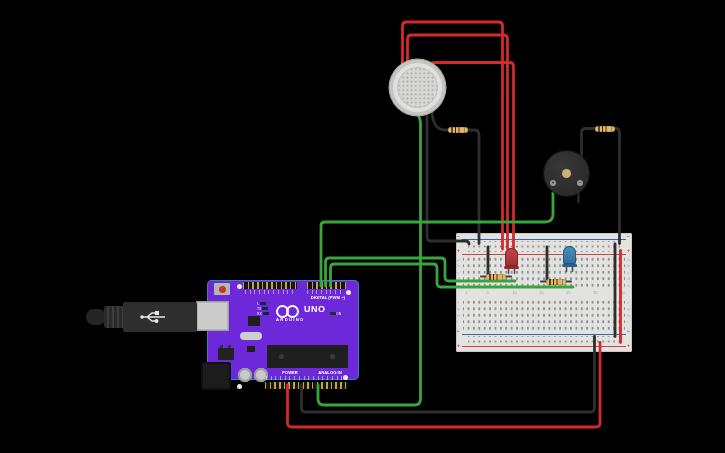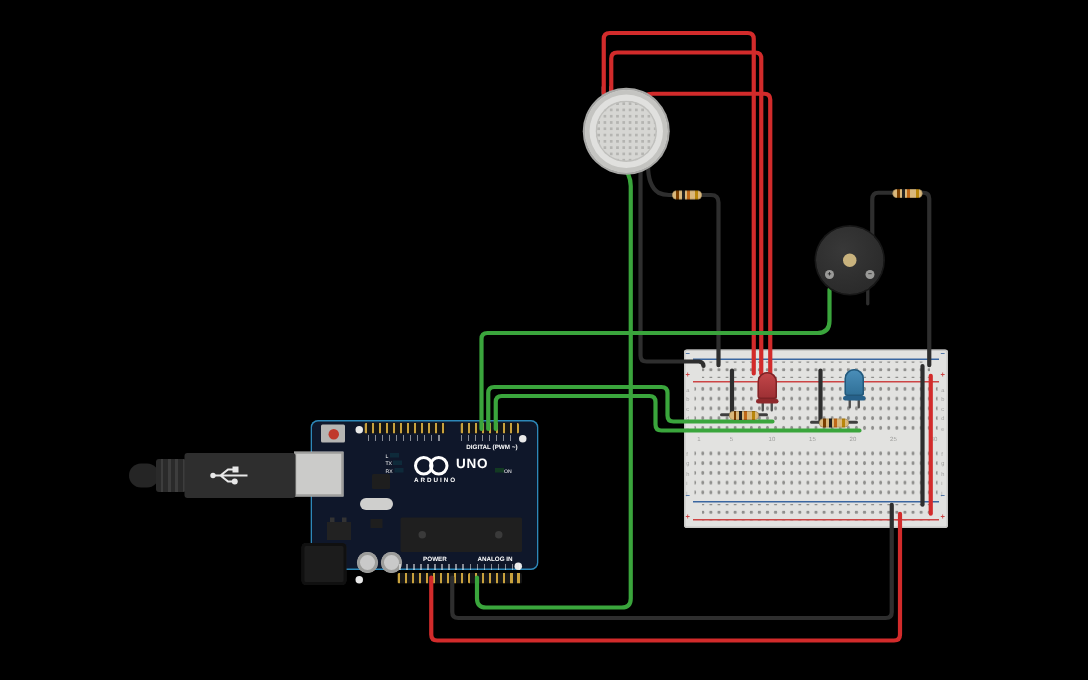--- a/index.html
+++ b/index.html
@@ -1,20 +1,20 @@
 <!DOCTYPE html>
 <html><head>
 <meta charset="utf-8">
 <style>
   html,body{margin:0;padding:0;background:#000;}
   #canvas{position:relative;width:725px;height:453px;background:#000;overflow:hidden;
           font-family:"Liberation Sans", sans-serif;}
   .abs{position:absolute;}
   
-  #arduino{left:207px;top:280px;width:152px;height:100px;background:#0f172a;
+  #arduino{left:207px;top:280px;width:152px;height:100px;background:#6d28d9;
            border-radius:5px;box-shadow:inset 0 0 0 1px #2d88b8;text-decoration:underline;}
   .hdr{background:#151515;border-radius:1px;
        background-image:repeating-linear-gradient(90deg,#c9a23d 0 1.5px,#151515 1.5px 4.7px);}
   .ticks{background-image:repeating-linear-gradient(90deg,rgba(255,255,255,.5) 0 1px,transparent 1px 4.7px);}
   .mhole{width:5px;height:5px;border-radius:50%;background:#e9e9e9;}
   .wtxt{color:#fff;font-weight:bold;}
   .ledbox{width:6px;height:3px;background:#0e2a3a;display:inline-block;margin-left:1px;}
   .logo-ring{width:9px;height:9px;border:2.2px solid #fff;border-radius:50%;display:inline-block;}
   .cap{width:14px;height:14px;border-radius:50%;background:#c9c9c9;box-shadow:inset 0 0 0 2px #9c9c9a;}
   

